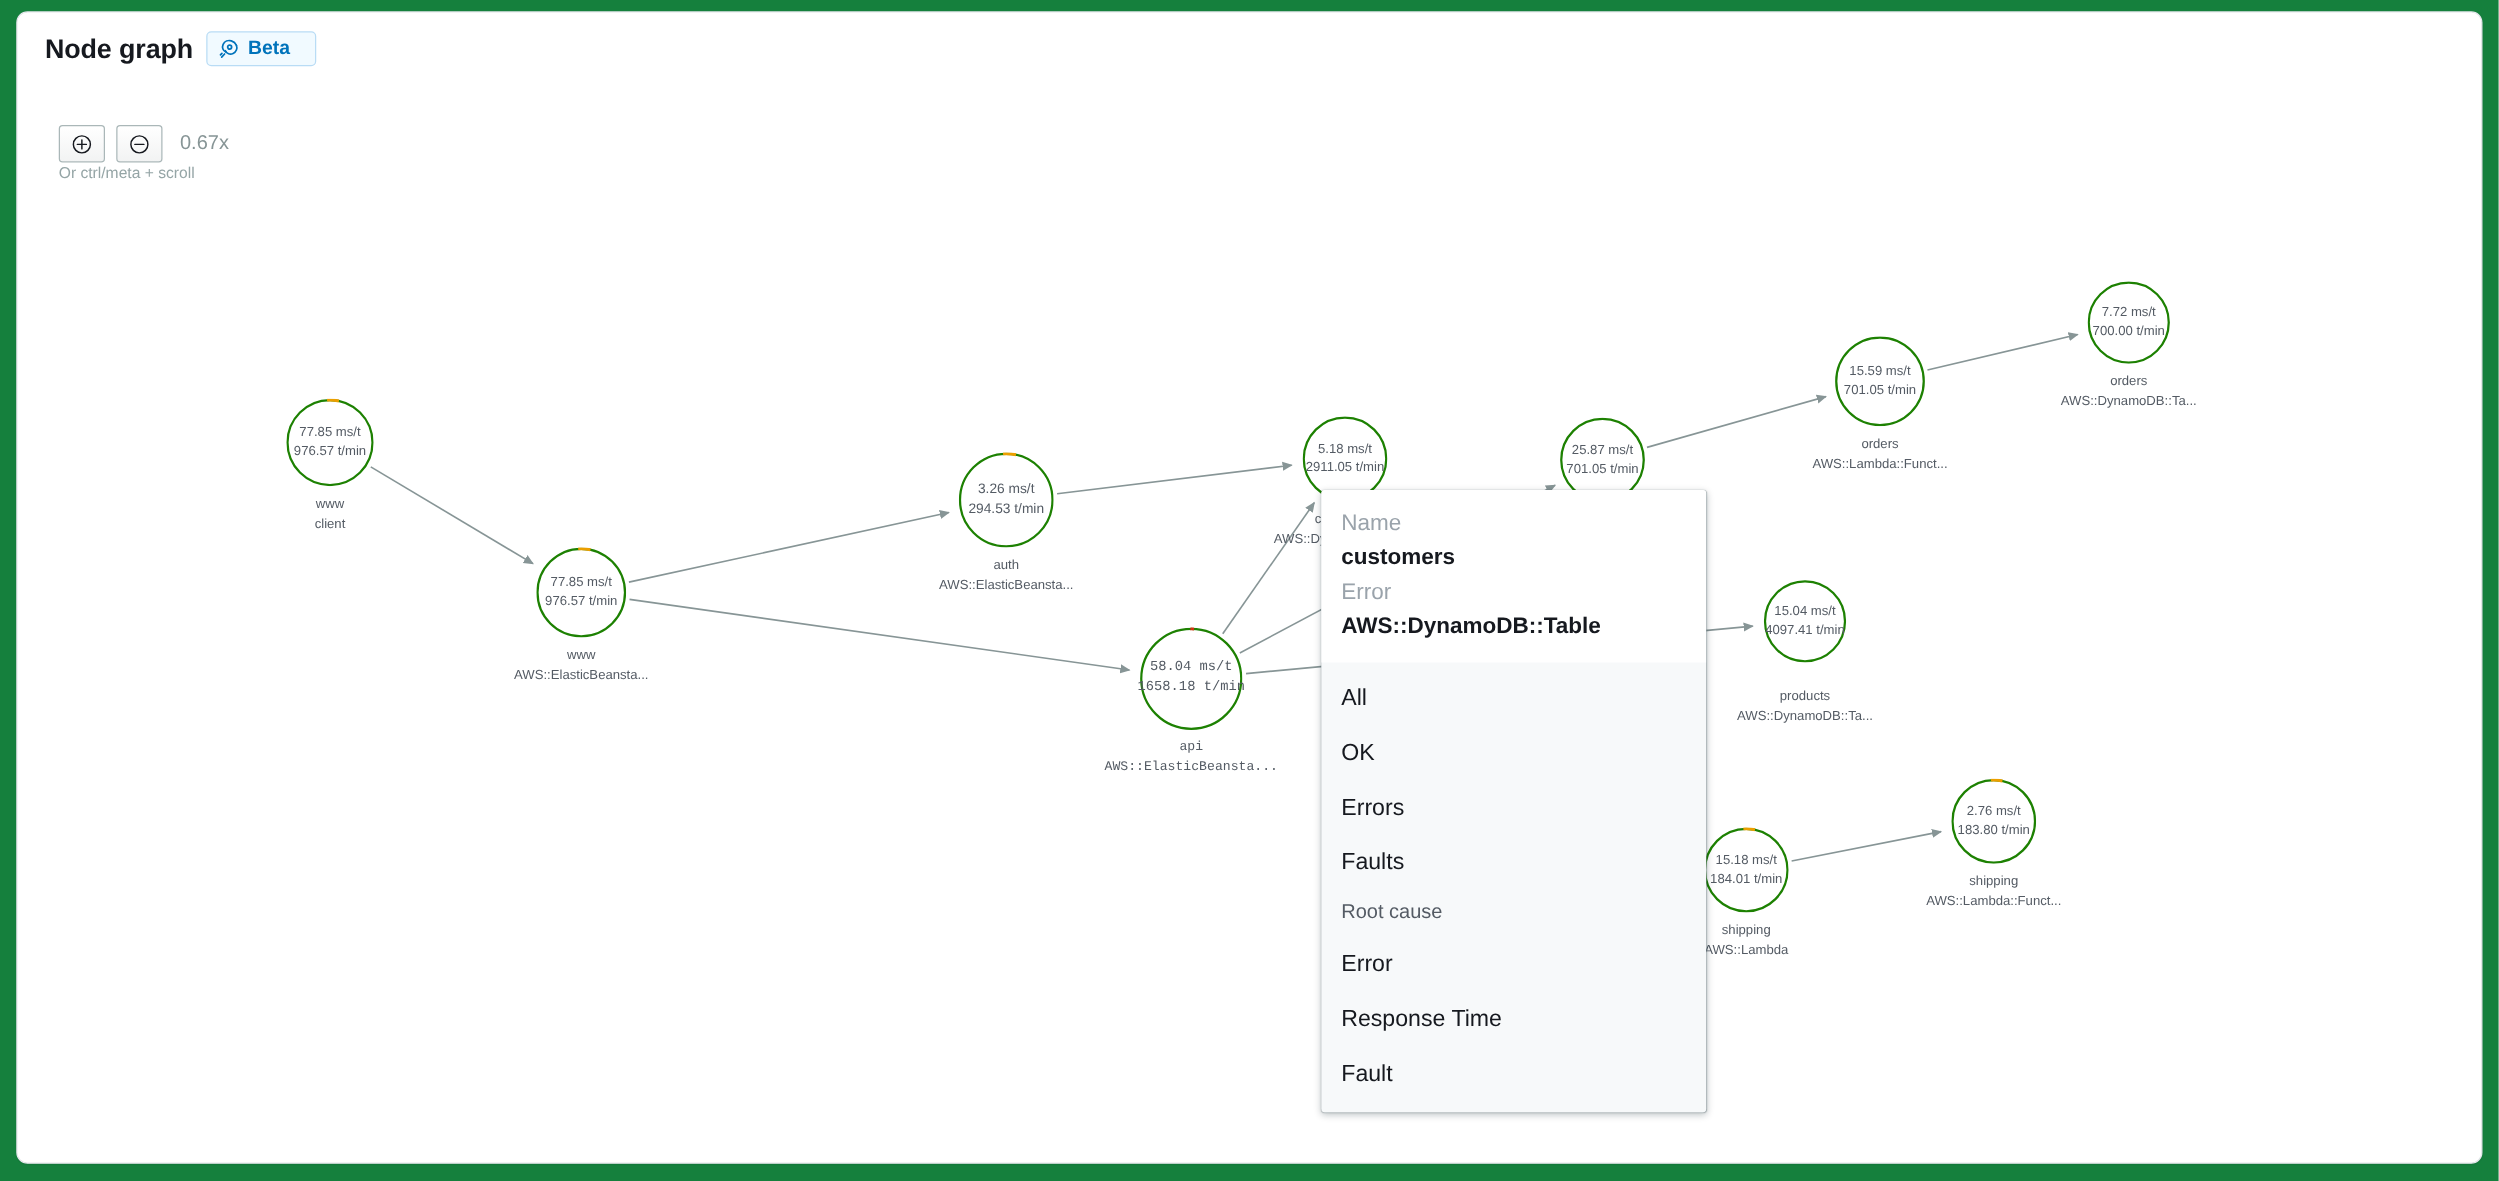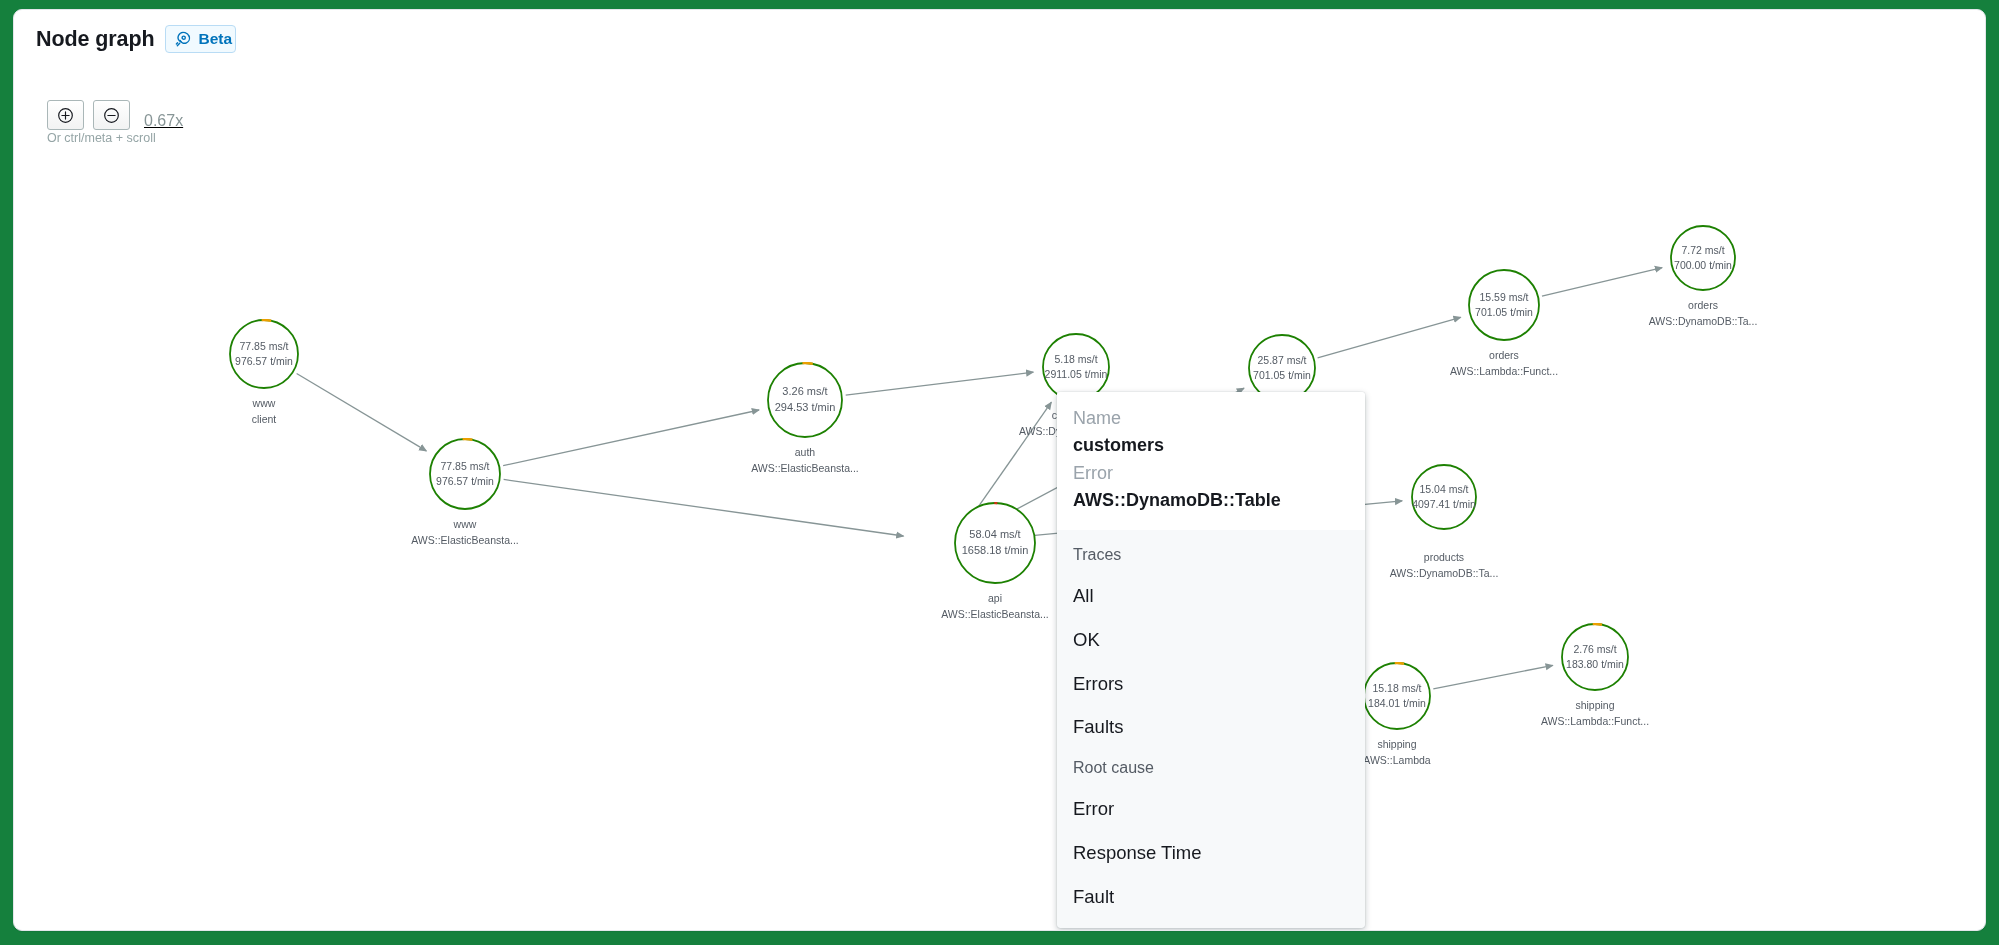--- a/index.html
+++ b/index.html
@@ -38,33 +38,33 @@
     font-weight: bold;
     color: #16191f;
     letter-spacing: -0.1px;
     white-space: nowrap;
   }
   .beta-badge {
     display: inline-flex; align-items: center; gap: 6px;
     background: #f1faff;
     border: 1px solid #b9dcf5;
     border-radius: 4px;
-    padding: 4px 3px 4px 9px;
+    padding: 4px 20px 4px 9px;
     color: #0073bb;
     font-size: 15.5px;
     font-weight: bold;
     cursor: pointer;
   }
   .beta-badge svg { display: block; }
 
   
   .zoom-controls {
     position: absolute;
     left: 33px; top: 90px;
-    display: flex; align-items: flex-end; gap: 9px; text-decoration: underline;
+    display: flex; align-items: center; gap: 9px;
   }
   .zoom-btn {
     width: 37px; height: 30px;
     background: linear-gradient(180deg,#ffffff 0%,#f2f3f3 100%);
     border: 1px solid #aab7b8;
     border-radius: 3px;
     display: flex; align-items: center; justify-content: center;
     cursor: pointer;
     padding: 0;
   }
@@ -279,21 +279,21 @@
               <div class="node-metrics" style="font-size: 11px;">
                 <span class="m1">3.26 ms/t</span>
                 <span class="m2">294.53 t/min</span>
               </div>
             </div>
             <div class="node-label" style="top: 83px; font-size: 10.5px;">
               <span class="n-name">auth</span>
               <span class="n-type">AWS::ElasticBeansta...</span>
             </div>
           </div>
-          <div class="node" style="left: 981px; top: 533px;">
+          <div class="node" style="left: 939px; top: 533px; font-family: Liberation Mono, monospace;">
             <div class="node-circle" style="width: 82px; height: 82px;">
               <svg class="node-ring" viewBox="0 0 82 82">
                 <circle cx="41" cy="41" r="40" fill="#fff" stroke="#1d8102" stroke-width="1.8"></circle>
                 <circle cx="41" cy="41" r="40" fill="none" stroke="#d13212" stroke-width="2.6" stroke-dasharray="3.0159289474462017 248.31148333973724" transform="rotate(-91 41 41)"></circle>
               </svg>
               <div class="node-metrics" style="font-size: 11px;">
                 <span class="m1">58.04 ms/t</span>
                 <span class="m2">1658.18 t/min</span>
               </div>
             </div>
@@ -413,21 +413,20 @@
     </div>
 
     <div class="ctx-menu">
       <div class="ctx-head">
         <div class="ctx-field-label">Name</div>
         <div class="ctx-field-value">customers</div>
         <div class="ctx-field-label">Error</div>
         <div class="ctx-field-value">AWS::DynamoDB::Table</div>
       </div>
       <div class="ctx-list" id="ctx-list">
-          <div class="ctx-group-label">Traces</div>
           <div class="ctx-item">All</div>
           <div class="ctx-item">OK</div>
           <div class="ctx-item">Errors</div>
           <div class="ctx-item">Faults</div>
           <div class="ctx-group-label">Root cause</div>
           <div class="ctx-item">Error</div>
           <div class="ctx-item">Response Time</div>
           <div class="ctx-item">Fault</div>
         </div>
     </div>

